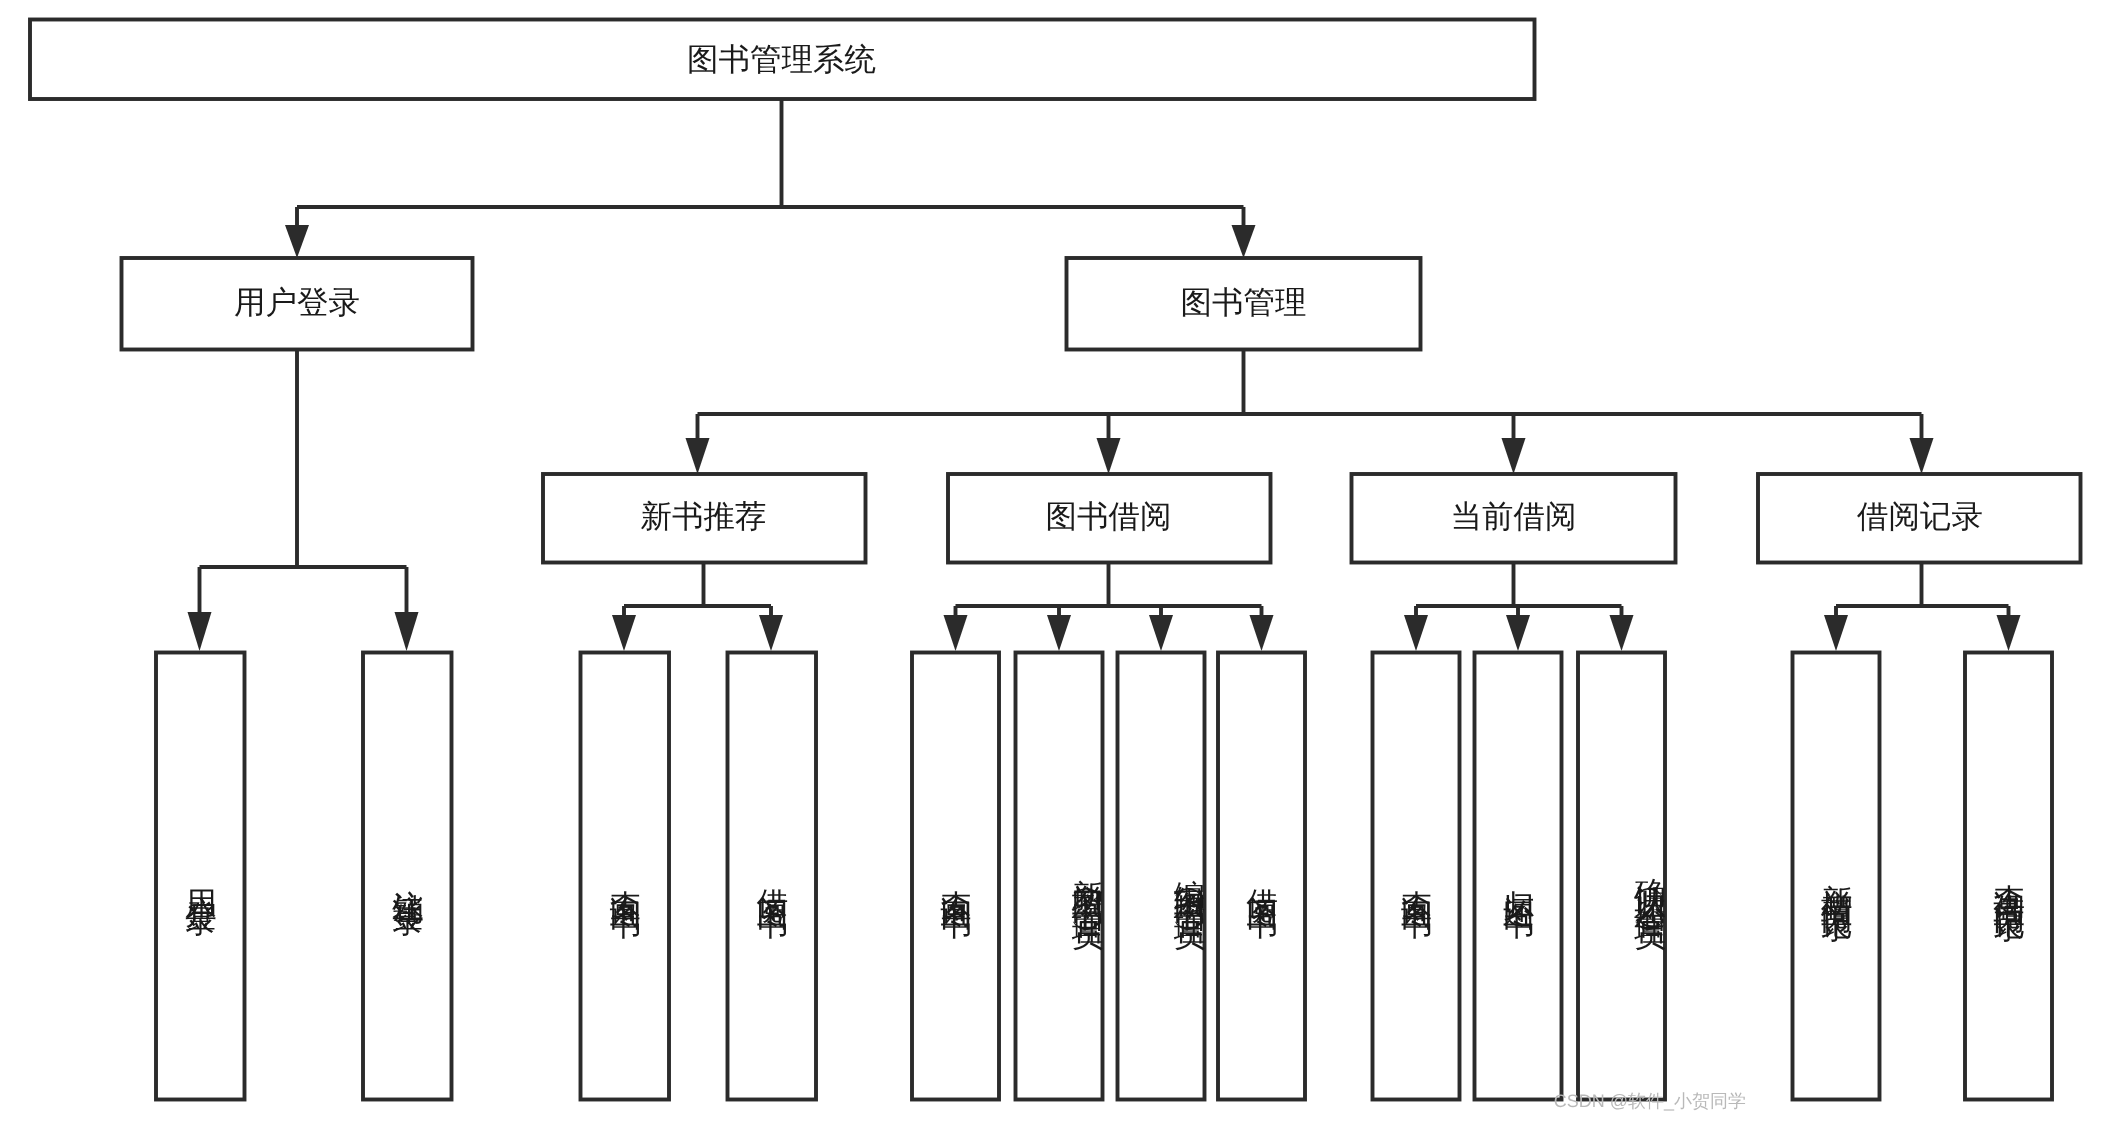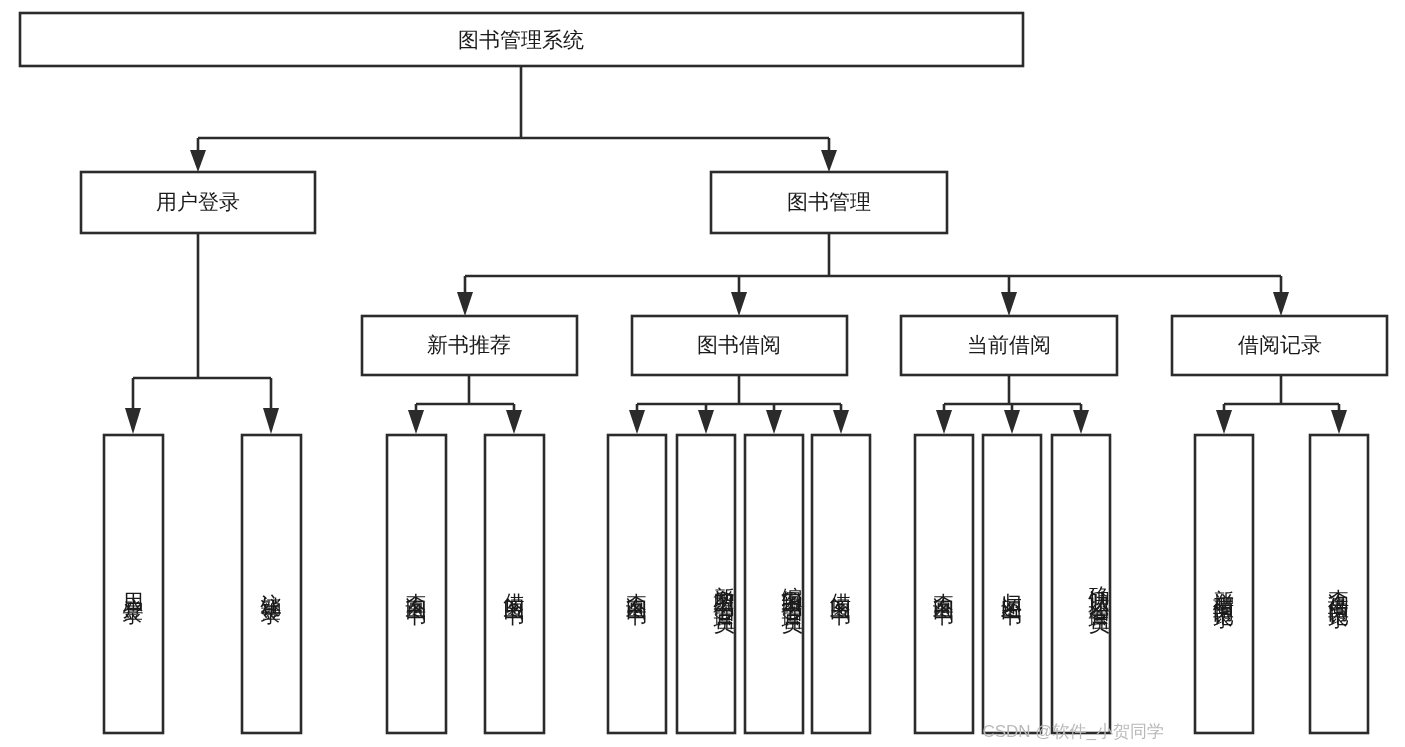--- a/index.html
+++ b/index.html
@@ -41,21 +41,21 @@
     fill: none;
   }
   .arrow-head {
     fill: #2b2b2b;
   }
   .watermark {
     position: absolute;
     right: 10px;
     bottom: 4px;
     font-family: "Liberation Sans", "DejaVu Sans", sans-serif;
-    font-size: 17px;
+    font-size: 12px;
     color: #b9b9b9;
     white-space: nowrap;
     pointer-events: none;
   }
 </style>
 </head>
 <body>
 
 <div id="diagram-root">
 

